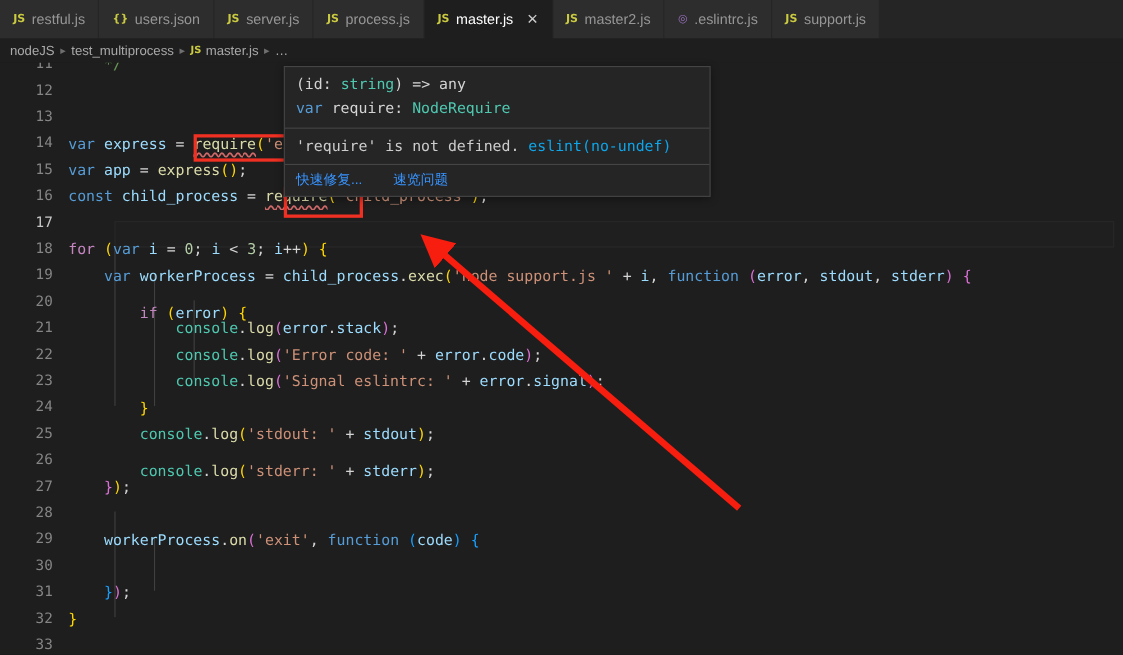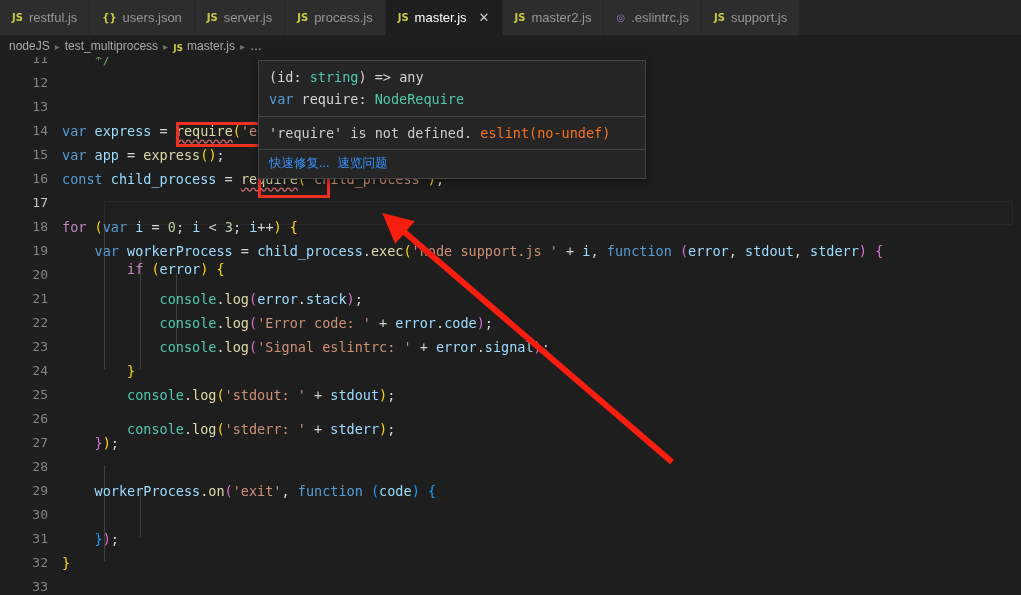--- a/index.html
+++ b/index.html
@@ -31,21 +31,21 @@
   .tabbar-filler { flex: 1 1 auto; background: #252526; }
 
   
   .breadcrumb {
     position: absolute; left: 0; top: 35px; width: 1021px; height: 22px;
     background: #1e1e1e; display: flex; align-items: center;
     padding-left: 9px; gap: 5px;
     font-family: "Liberation Sans", sans-serif; font-size: 12px; color: #a9a9a9;
   }
   .bc-sep { color: #6f6f6f; font-size: 10px; }
-  .bc-item { display: flex; align-items: flex-end; gap: 4px; }
+  .bc-item { display: flex; align-items: center; gap: 4px; }
   .bc-js { color: #cbcb41; font-size: 9px; font-weight: bold; font-family: "DejaVu Sans", sans-serif; }
 
   
   .editor {
     position: absolute; left: 0; top: 57px; width: 1021px; height: 538px;
     background: #1e1e1e; overflow: hidden;
   }
   .gutter {
     position: absolute; left: 0; top: 0; width: 62px; height: 538px;
     background: #1e1e1e;
@@ -104,22 +104,22 @@
   .tooltip {
     position: absolute; left: 258px; top: 60px; width: 388px;
     background: #252526; border: 1px solid #454545;
     font-family: "DejaVu Sans Mono", monospace; font-size: 13.5px;
     z-index: 40; box-shadow: 0 2px 8px rgba(0,0,0,.45);
   }
   .tt-sec { padding: 5px 10px 6px 10px; }
   .tt-line { line-height: 22px; white-space: pre; color: #d4d4d4; }
   .tt-div { height: 1px; background: #454545; }
   .tt-msg { padding: 6px 10px; line-height: 20px; color: #cccccc; white-space: pre; }
-  .tt-rule { color: #f97316; }
-  .tt-actions { padding: 5px 10px 6px 10px; display: flex; gap: 8px; }
+  .tt-rule { color: #0ea5e9; }
+  .tt-actions { padding: 5px 10px 6px 10px; display: flex; gap: 28px; }
   .tt-link {
     color: #3794ff; font-family: "Liberation Sans", sans-serif; font-size: 12.5px;
     cursor: pointer;
   }
 </style>
 </head>
 <body>
 
 <div id="root">
 
@@ -226,21 +226,21 @@
       <div class="cline" style="top:110px"><span class="kw">const</span> <span class="id">child_process</span> <span class="op">=</span> <span class="fn squig">require</span><span class="pun1">(</span><span class="str">'child_process'</span><span class="pun1">)</span><span class="op">;</span></div>
 
       <div class="cline" style="top:86px"><span class="kw">var</span> <span class="id">app</span> <span class="op">=</span> <span class="fn">express</span><span class="pun1">()</span><span class="op">;</span></div>
 
       <div class="cline" style="top:134px"></div>
 
       <div class="cline" style="top:158px"><span class="kwp">for</span> <span class="pun1">(</span><span class="kw">var</span> <span class="id">i</span> <span class="op">=</span> <span class="num">0</span><span class="op">;</span> <span class="id">i</span> <span class="op">&lt;</span> <span class="num">3</span><span class="op">;</span> <span class="id">i</span><span class="op">++</span><span class="pun1">)</span> <span class="pun1">{</span></div>
 
       <div class="cline" style="top:182px">    <span class="kw">var</span> <span class="id">workerProcess</span> <span class="op">=</span> <span class="id">child_process</span><span class="op">.</span><span class="fn">exec</span><span class="pun1">(</span><span class="str">'node support.js '</span> <span class="op">+</span> <span class="id">i</span><span class="op">,</span> <span class="kw">function</span> <span class="pun2">(</span><span class="id">error</span><span class="op">,</span> <span class="id">stdout</span><span class="op">,</span> <span class="id">stderr</span><span class="pun2">)</span> <span class="pun2">{</span></div>
 
-      <div class="cline" style="top:200px">        <span class="kwp">if</span> <span class="pun1">(</span><span class="id">error</span><span class="pun1">)</span> <span class="pun1">{</span></div>
+      <div class="cline" style="top:216px">        <span class="kwp">if</span> <span class="pun1">(</span><span class="id">error</span><span class="pun1">)</span> <span class="pun1">{</span></div>
 
       <div class="cline" style="top:254px">            <span class="cls">console</span><span class="op">.</span><span class="fn">log</span><span class="pun2">(</span><span class="str">'Error code: '</span> <span class="op">+</span> <span class="id">error</span><span class="op">.</span><span class="id">code</span><span class="pun2">)</span><span class="op">;</span></div>
 
       <div class="cline" style="top:230px">            <span class="cls">console</span><span class="op">.</span><span class="fn">log</span><span class="pun2">(</span><span class="id">error</span><span class="op">.</span><span class="id">stack</span><span class="pun2">)</span><span class="op">;</span></div>
 
       <div class="cline" style="top:278px">            <span class="cls">console</span><span class="op">.</span><span class="fn">log</span><span class="pun2">(</span><span class="str">'Signal eslintrc: '</span> <span class="op">+</span> <span class="id">error</span><span class="op">.</span><span class="id">signal</span><span class="pun2">)</span><span class="op">;</span></div>
 
       <div class="cline" style="top:302px">        <span class="pun1">}</span></div>
 
       <div class="cline" style="top:326px">        <span class="cls">console</span><span class="op">.</span><span class="fn">log</span><span class="pun1">(</span><span class="str">'stdout: '</span> <span class="op">+</span> <span class="id">stdout</span><span class="pun1">)</span><span class="op">;</span></div>

